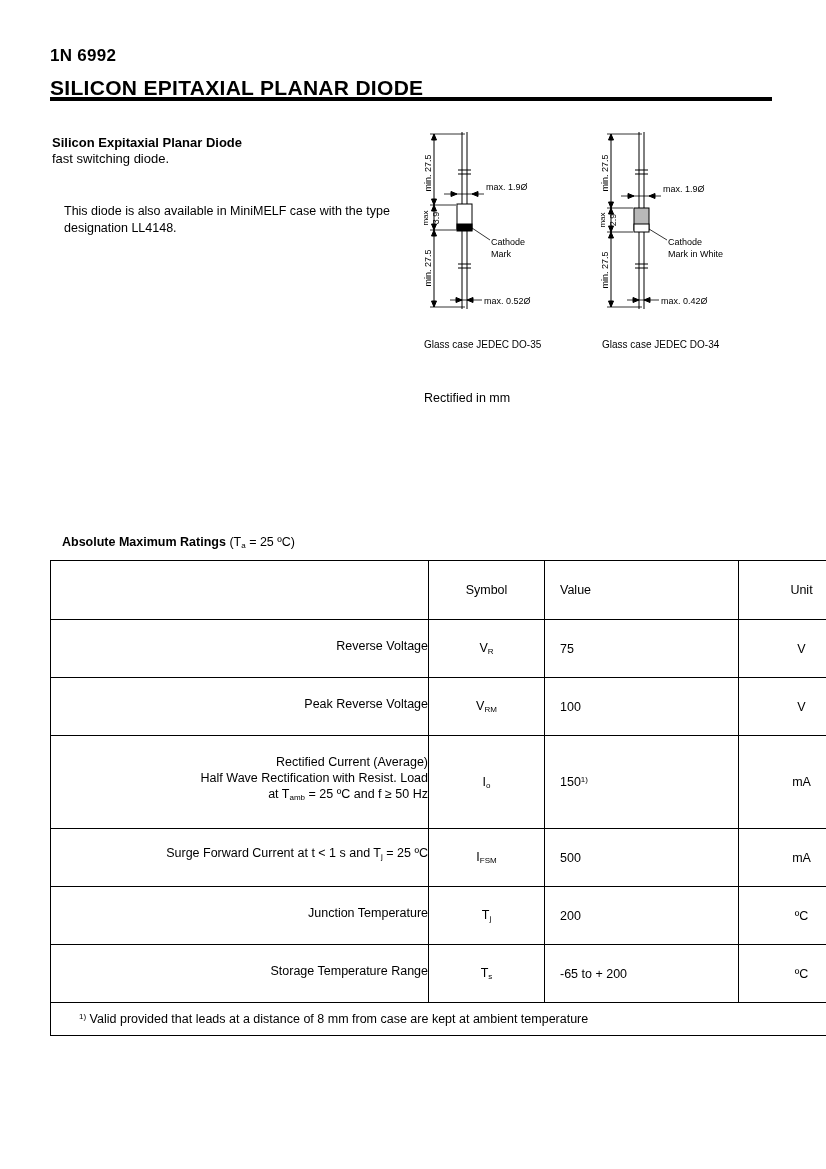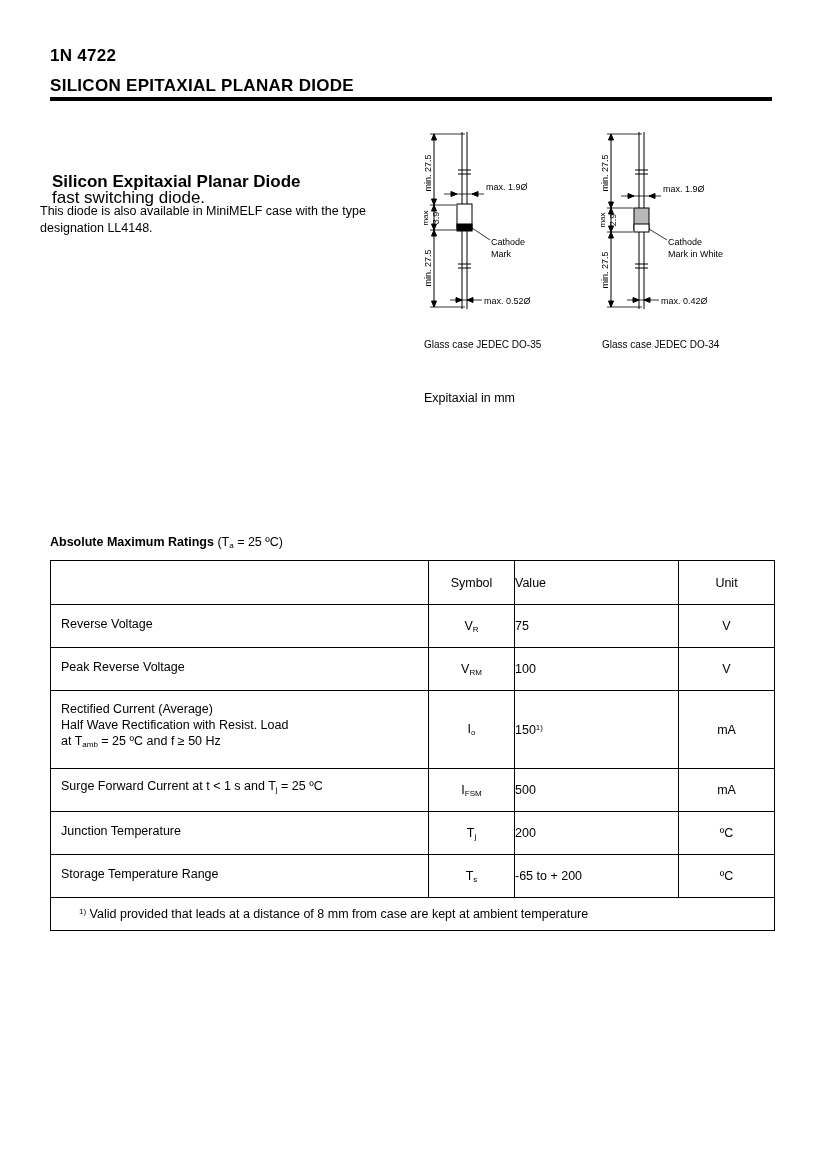--- a/index.html
+++ b/index.html
@@ -25,47 +25,46 @@
     left: 50px;
     top: 46px;
     font-size: 17px;
     font-weight: bold;
     letter-spacing: 0.3px;
   }
   #doc-title {
     position: absolute;
     left: 50px;
     top: 76px;
-    font-size: 17px;
+    font-size: 21px;
     font-weight: bold;
     letter-spacing: 0.3px;
   }
   #header-rule {
     position: absolute;
     left: 50px;
     top: 97px;
     width: 722px;
     height: 4px;
     background: #000000;
   }
 
   
   #desc-block {
     position: absolute;
     left: 52px;
     top: 135px;
     width: 360px;
-    font-size: 17px;
+    font-size: 13px;
     line-height: 16px;
-    margin-top: 39px;
   }
   #desc-block .bold { font-weight: bold; }
   #desc-para2 {
     position: absolute;
-    left: 40px;
+    left: 64px;
     top: 203px;
     width: 360px;
     font-size: 12.5px;
     line-height: 17px;
   }
 
   
   .drawing {
     position: absolute;
     top: 128px;
@@ -79,47 +78,47 @@
     position: absolute;
     font-size: 10px;
   }
   #caption-do35 { left: 424px; top: 339px; }
   #caption-do34 { left: 602px; top: 339px; }
   #dims-note  { left: 424px; top: 391px; font-size: 12.5px; }
 
   
   #ratings-heading {
     position: absolute;
-    left: 50px;
+    left: 62px;
     top: 535px;
     font-size: 12.5px;
     white-space: nowrap;
   }
   #ratings-heading .bold { font-weight: bold; }
   sub { font-size: 8px; vertical-align: -2px; }
   sup { font-size: 8px; vertical-align: 4px; }
 
   #ratings-table {
     position: absolute;
     left: 50px;
     top: 560px;
     width: 710px;
     border-collapse: collapse;
     table-layout: fixed;
     font-size: 12.5px;
   }
   #ratings-table td {
     border: 1px solid #000000;
-    padding: 0;
+    padding: 15px;
     vertical-align: middle;
   }
   #ratings-table td.param {
     width: 367px;
     padding: 5px 0 10px 10px;
-    text-align: left;
+    text-align: right;
     line-height: 16px;
   }
   #ratings-table td.symbol {
     width: 85px;
     text-align: center;
   }
   #ratings-table td.value {
     width: 163px;
     text-align: left;
   }
@@ -138,21 +137,21 @@
   }
 
   
   #footer { position: absolute; left: 0; top: 1068px; width: 826px; height: 90px; }
 </style>
 </head>
 <body>
 
 <div id="page">
 
-  <div id="part-number">1N 4722</div>
+  <div id="part-number">1N 6992</div>
   <div id="doc-title">SILICON  EPITAXIAL  PLANAR DIODE</div>
   <div id="header-rule"></div>
 
   <div id="desc-block">
     <div class="bold">Silicon Expitaxial Planar Diode</div>
     <div>fast switching diode.</div>
   </div>
   <div id="desc-para2">
     <div>This diode is also available in MiniMELF case with the type</div>
     <div>designation LL4148.</div>
@@ -256,21 +255,21 @@
         <text x="66" y="64">max. 1.9Ø</text>
         <text x="64" y="176">max. 0.42Ø</text>
         <text x="71" y="117">Cathode</text>
         <text x="71" y="129">Mark in White</text>
       </g>
     </svg>
   </div>
 
   <div id="caption-do35" class="caption">Glass case JEDEC DO-35</div>
   <div id="caption-do34" class="caption">Glass case JEDEC DO-34</div>
-  <div id="dims-note" class="caption">Expitaxial in mm</div>
+  <div id="dims-note" class="caption">Rectified in mm</div>
 
   <div id="ratings-heading">
     <span class="bold">Absolute Maximum Ratings</span><span> (T</span><sub>a</sub><span> = 25 ºC)</span>
   </div>
 
   <table id="ratings-table">
     <tbody>
       <tr class="head">
         <td class="param"></td>
         <td class="symbol">Symbol</td>

